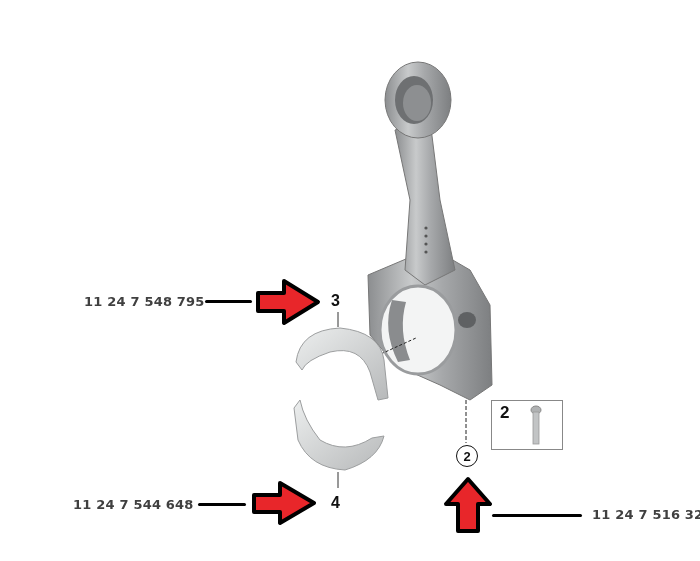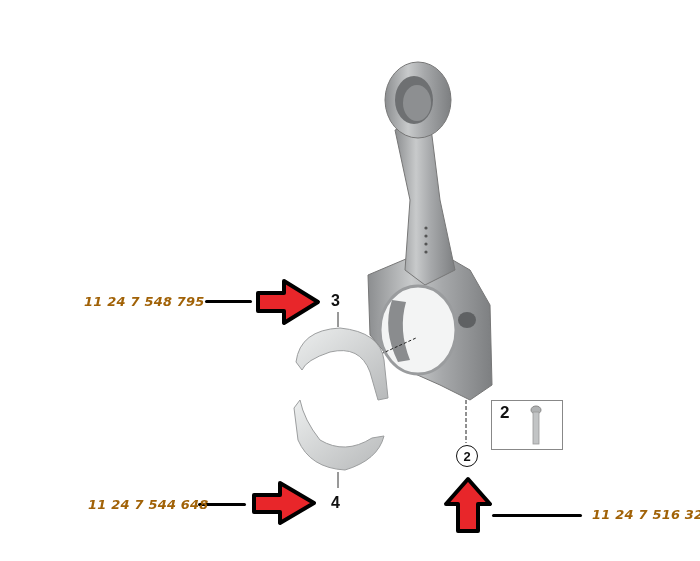--- a/index.html
+++ b/index.html
@@ -1,20 +1,20 @@
 <!DOCTYPE html>
 <html><head>
 <meta charset="utf-8">
 <style>
   html, body { margin:0; padding:0; background:#ffffff; }
   body { width:700px; height:561px; position:relative; overflow:hidden;
          font-family:"DejaVu Sans", sans-serif; }
   .abs { position:absolute; }
   .partno { font-family:"DejaVu Sans", sans-serif; font-weight:bold; font-size:13px;
-            color:#a16207; letter-spacing:0.2px; white-space:nowrap;font-style:italic; }
+            color:#404040; letter-spacing:0.2px; white-space:nowrap; }
   .callout { font-family:"Liberation Sans", sans-serif; font-weight:bold; font-size:16px; color:#111; }
   .leader { background:#000; height:3px; border-radius:2px; }
   svg { position:absolute; left:0; top:0; }
   .inset { border:1px solid #888; background:#fff; }
   .circle-callout { width:20px; height:20px; border:1.6px solid #111; border-radius:50%;
        display:flex; align-items:center; justify-content:center;
        font-family:"Liberation Sans", sans-serif; font-weight:bold; font-size:13px; color:#111; background:#fff; }
 </style>
 </head>
 <body>
@@ -78,21 +78,21 @@
     <ellipse cx="536" cy="410" rx="5" ry="4" fill="#b0b2b3" stroke="#888"></ellipse>
     <rect x="533" y="412" width="6" height="32" fill="#c2c4c5" stroke="#999" stroke-width="0.8"></rect>
   </g>
 </svg>
 
 <div class="abs leader" style="left:205px;top:300px;width:47px;"></div>
 <div class="abs leader" style="left:198px;top:503px;width:48px;"></div>
 <div class="abs leader" style="left:492px;top:514px;width:90px;"></div>
 
 <div class="abs partno" style="left:84px;top:294px;">11 24 7 548 795</div>
-<div class="abs partno" style="left:88px;top:497px;">11 24 7 544 648</div>
+<div class="abs partno" style="left:73px;top:497px;">11 24 7 544 648</div>
 <div class="abs partno" style="left:592px;top:507px;">11 24 7 516 322</div>
 
 <div class="abs callout" style="left:331px;top:292px;">3</div>
 <div class="abs callout" style="left:331px;top:494px;">4</div>
 <div class="abs circle-callout" style="left:456px;top:445px;">
   <span>2</span>
 </div>
 
 <div class="abs inset" style="left:491px;top:400px;width:70px;height:48px;background:transparent;">
   <span class="callout" style="position:absolute;left:8px;top:2px;font-size:17px;">2</span>

